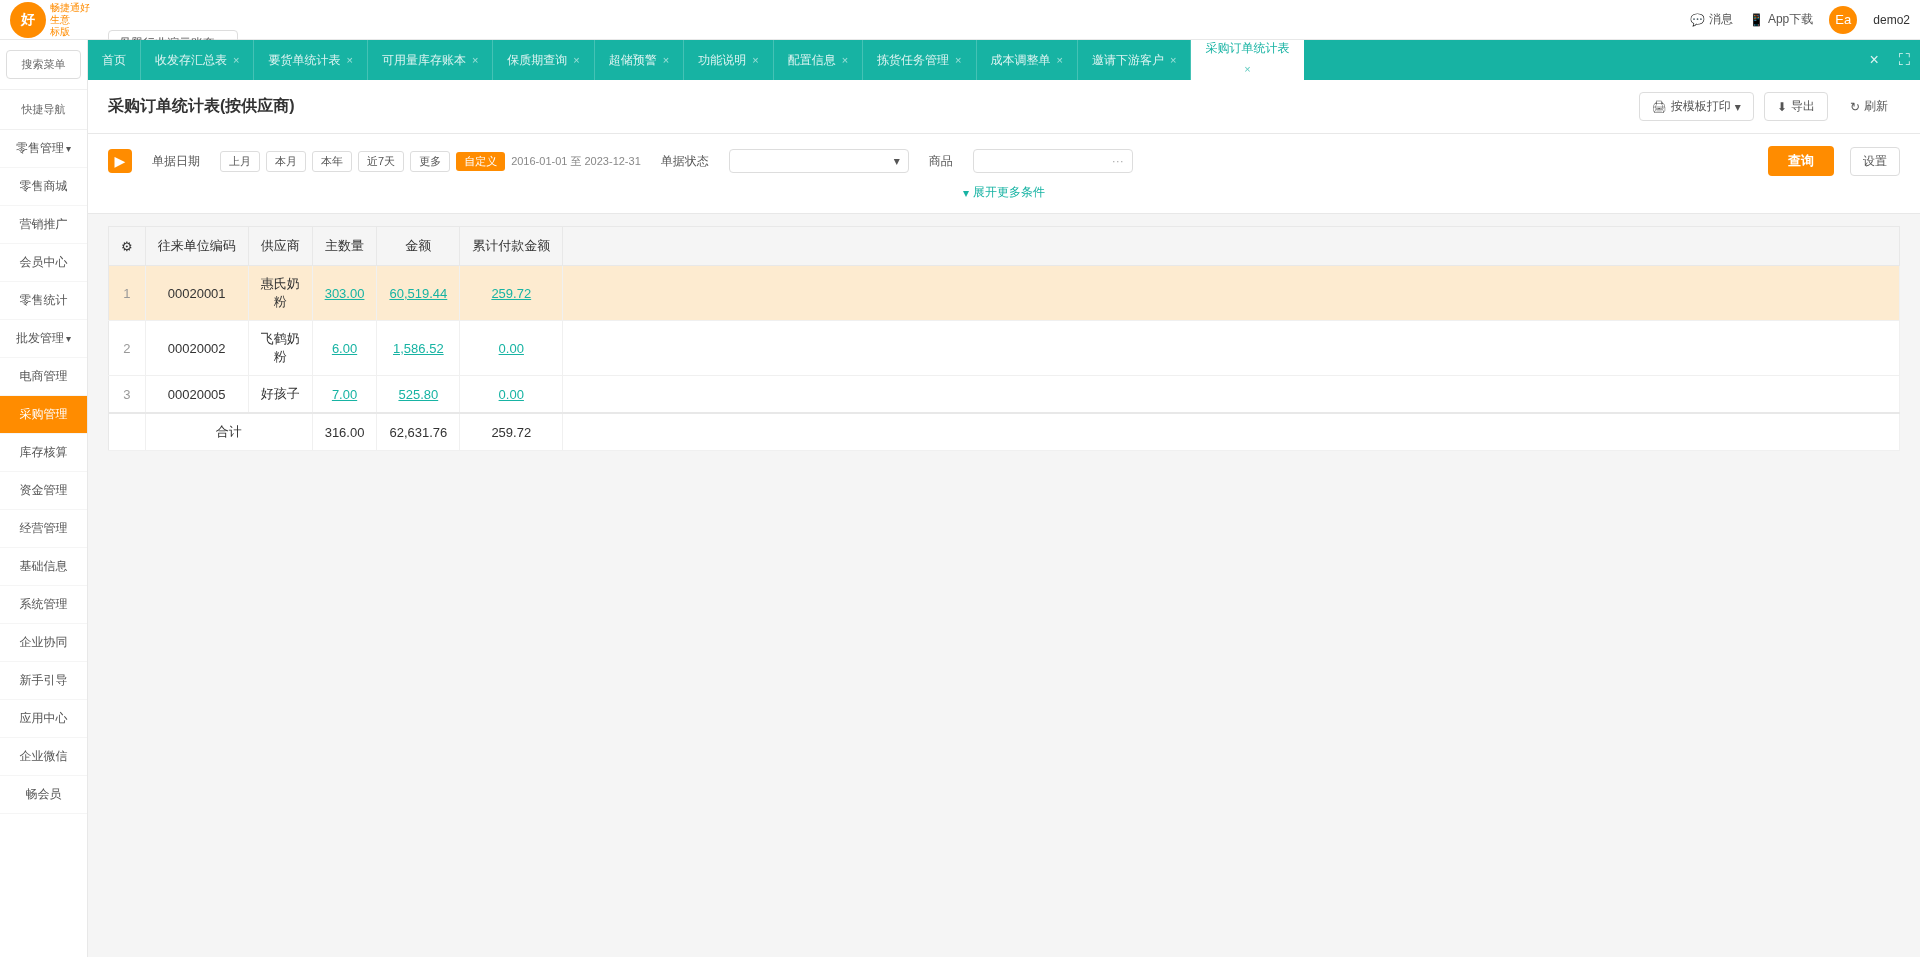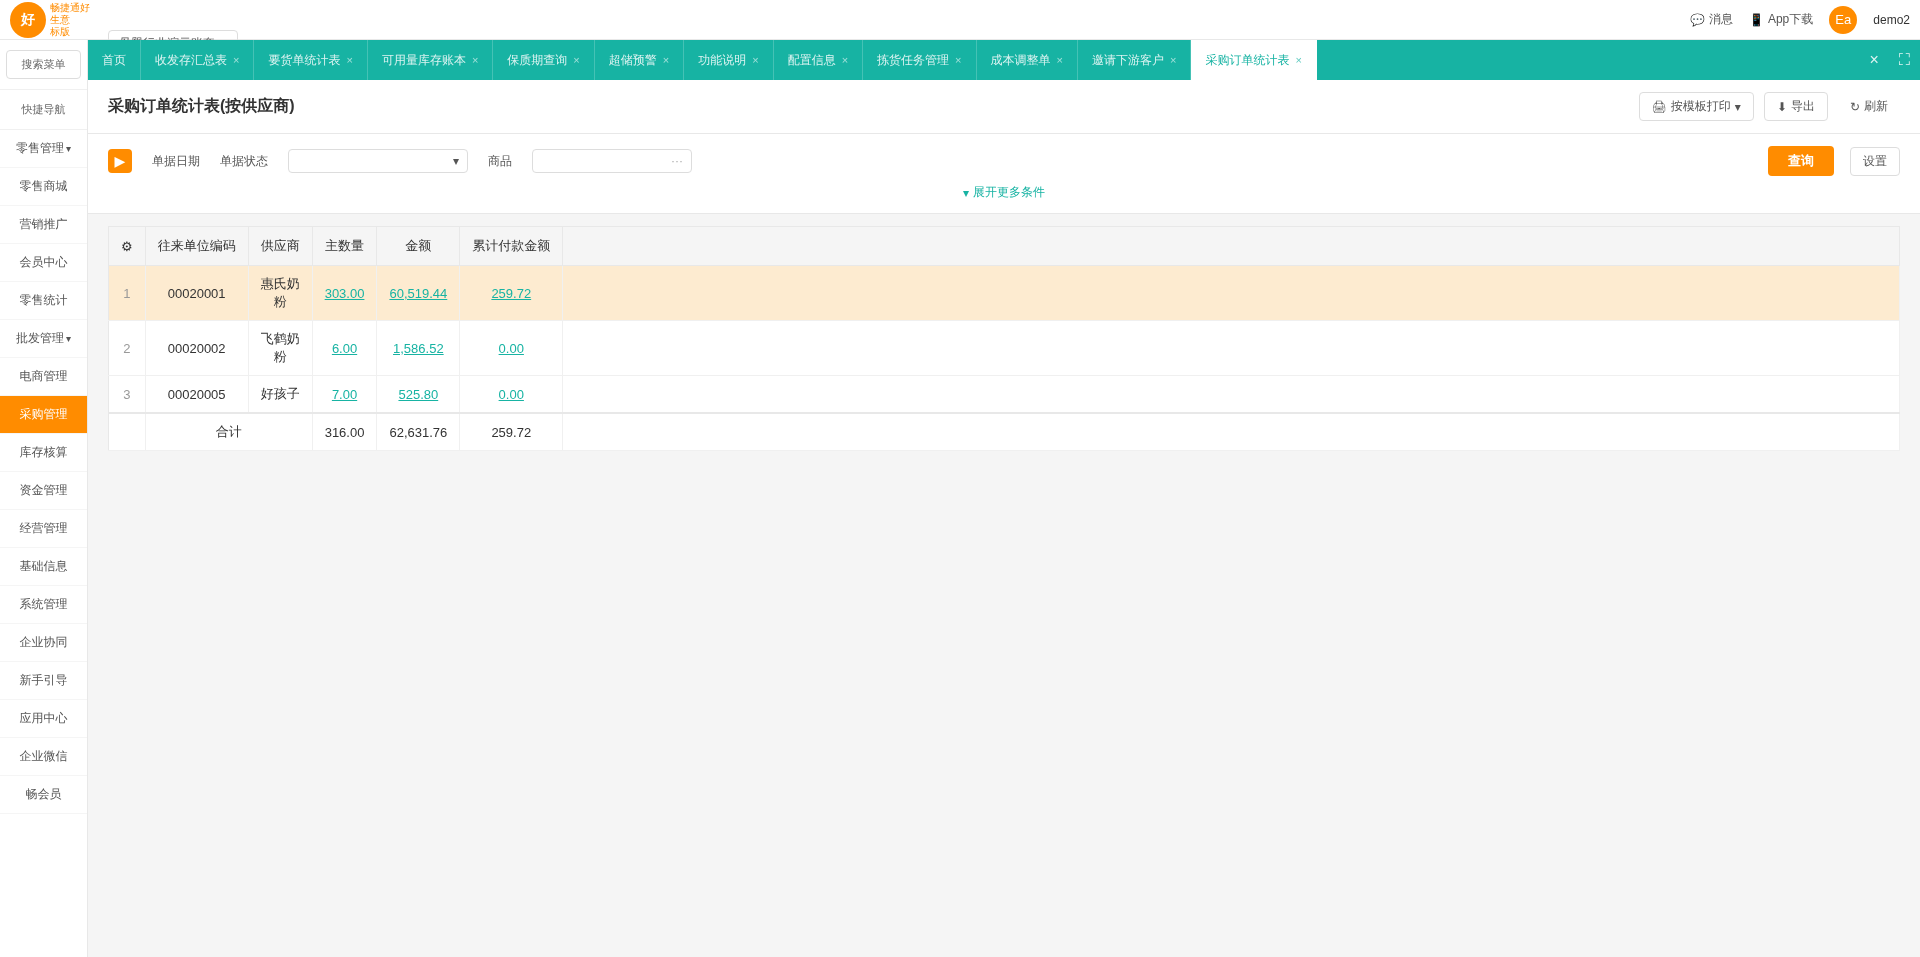--- a/index.html
+++ b/index.html
@@ -27,21 +27,21 @@
     .sidebar-nav { padding: 6px 0; border-bottom: 1px solid #f0f0f0; }
     .sidebar-nav-btn { width: 100%; padding: 6px 0; background: #fff; border: none; cursor: pointer; font-size: 11px; color: #666; text-align: center; }
     .sidebar-item { padding: 10px 4px; text-align: center; cursor: pointer; font-size: 12px; color: #555; border-bottom: 1px solid #f5f5f5; }
     .sidebar-item.active { background: #ff8c00; color: #fff; }
     .sidebar-item-with-arrow { display: flex; align-items: center; justify-content: center; gap: 2px; }
 
     
     .nav-tabs { display: flex; align-items: center; background: #17b3a3; height: 40px; overflow-x: auto; flex-shrink: 0; gap: 20px; }
     .nav-tabs::-webkit-scrollbar { height: 0; }
     .nav-tab { display: flex; align-items: center; padding: 0 14px; height: 40px; color: rgba(255,255,255,0.85); font-size: 12px; cursor: pointer; white-space: nowrap; border-right: 1px solid rgba(255,255,255,0.2); gap: 6px; flex-shrink: 0; }
-    .nav-tab.active { background: #fff; color: #17b3a3; }
+    .nav-tab.active { background: #fff; color: #17b3a3; flex-direction: column; }
     .nav-tab .close-btn { font-size: 11px; opacity: 0.7; cursor: pointer; }
     .tab-controls { margin-left: auto; display: flex; align-items: center; }
     .tab-control-btn { color: rgba(255,255,255,0.85); padding: 0 10px; height: 40px; display: flex; align-items: center; cursor: pointer; font-size: 16px; }
 
     
     .content-area { flex: 1; display: flex; flex-direction: column; overflow: hidden; background: #f5f5f5; }
     .page-header { background: #fff; padding: 12px 20px; border-bottom: 1px solid #e8e8e8; display: flex; align-items: center; justify-content: space-between; }
     .page-title { font-size: 16px; font-weight: bold; color: #333; }
     .page-header-actions { display: flex; align-items: center; gap: 10px; }
     .btn-print { display: flex; align-items: center; gap: 4px; padding: 5px 12px; border: 1px solid #ddd; border-radius: 4px; background: #fff; cursor: pointer; font-size: 12px; color: #555; }
@@ -229,20 +229,29 @@
             <span>↻</span>
             <span>刷新</span>
           </button>
         </div>
       </div>
 
       <div class="filter-area">
         <div class="filter-row">
           <div class="filter-toggle-btn">▶</div>
           <div class="filter-label">单据日期</div>
+          <div class="filter-date-range">
+            <button class="date-quick-btn">上月</button>
+            <button class="date-quick-btn">本月</button>
+            <button class="date-quick-btn">本年</button>
+            <button class="date-quick-btn">近7天</button>
+            <button class="date-quick-btn">更多</button>
+            <span class="date-custom-badge">自定义</span>
+            <span class="date-range-text">2016-01-01 至 2023-12-31</span>
+          </div>
           <div class="filter-label">单据状态</div>
           <div class="filter-select">
             <span></span>
             <span>▾</span>
           </div>
           <div class="filter-label">商品</div>
           <div class="filter-input" style="min-width:160px;">
             <span></span>
             <span style="color:#aaa;">···</span>
           </div>

